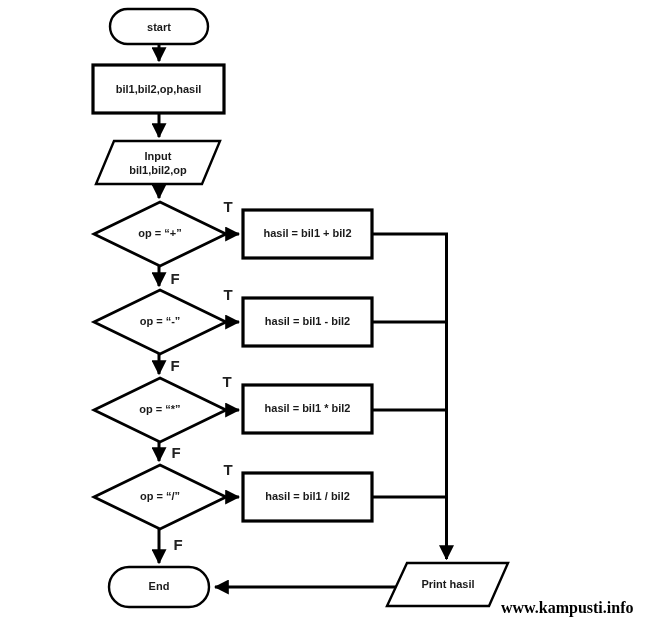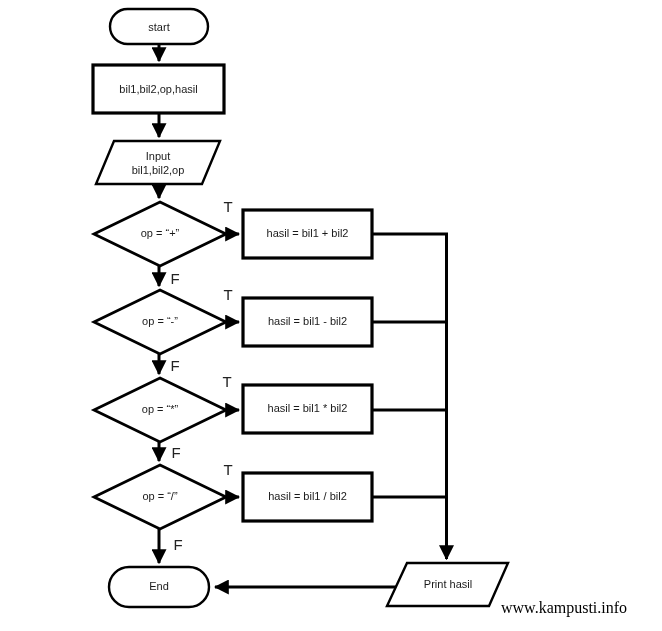--- a/index.html
+++ b/index.html
@@ -6,20 +6,21 @@
     margin: 0;
     padding: 0;
     background: #ffffff;
   }
   .canvas {
     position: relative;
     width: 662px;
     height: 631px;
     background: #ffffff;
     overflow: hidden;
+    font-weight: bold;
   }
   svg { display: block; }
   .shape {
     fill: #ffffff;
     stroke: #000000;
   }
   .sw-thin  { stroke-width: 2.4px; }
   .sw-mid   { stroke-width: 2.8px; }
   .sw-thick { stroke-width: 3.2px; }
   .edge {

